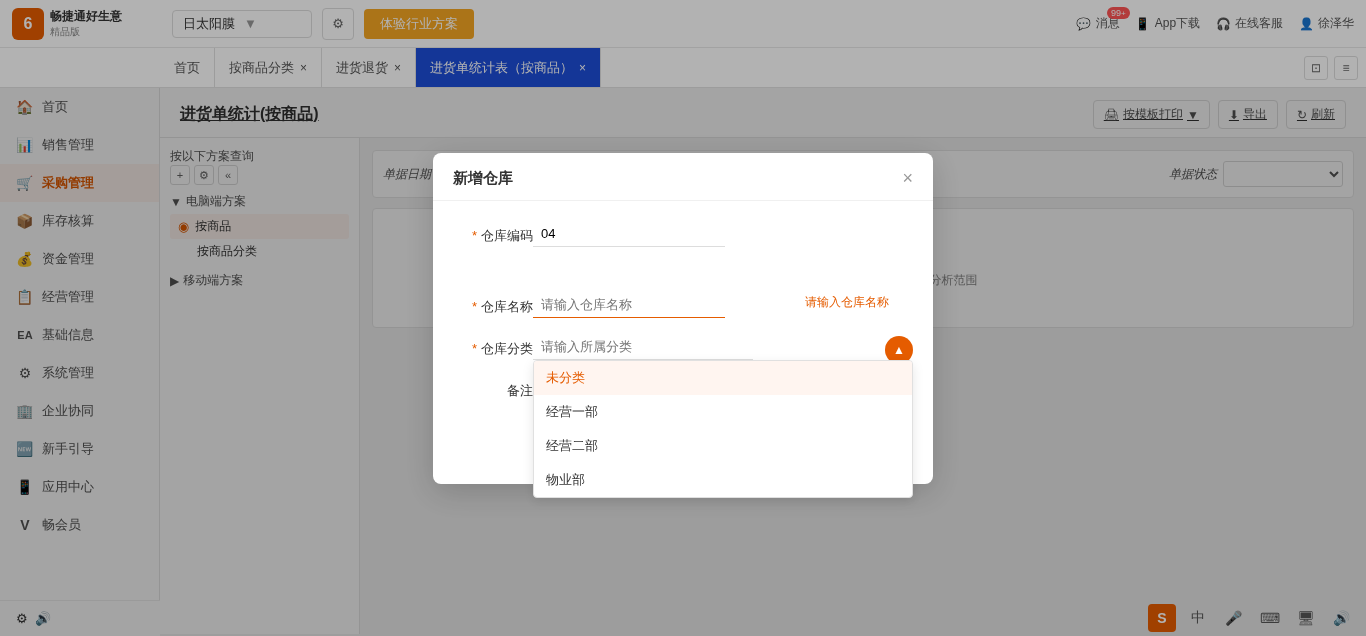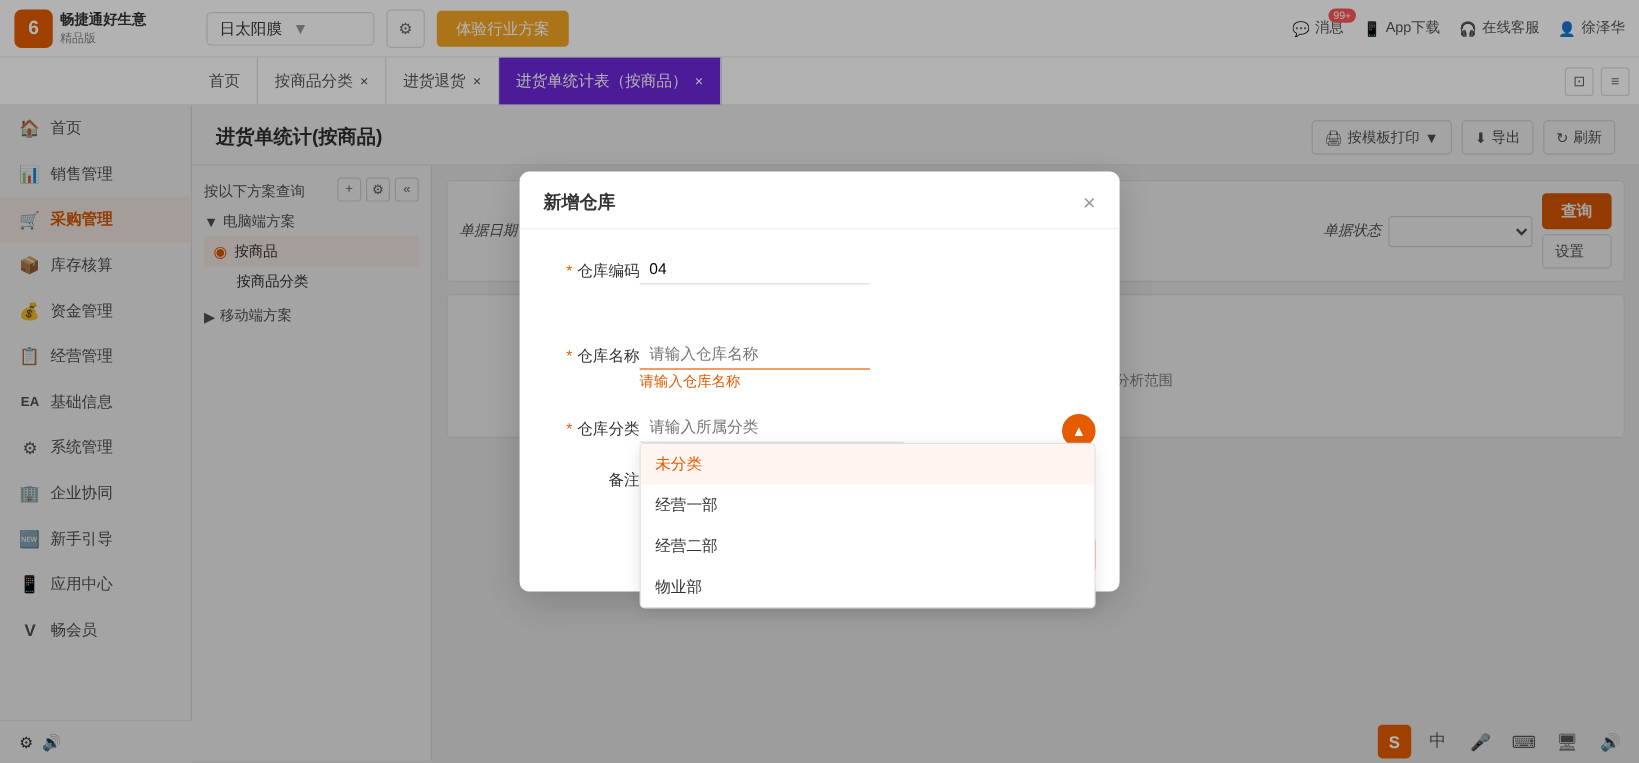--- a/index.html
+++ b/index.html
@@ -78,21 +78,21 @@
     .tab-item {
       display: flex; align-items: center; gap: 6px;
       padding: 0 14px;
       cursor: pointer;
       font-size: 13px;
       color: #555;
       border-right: 1px solid #e0e0e0;
       position: relative;
     }
     .tab-item.active {
-      background: #6d28d9; color: #fff;
+      background: #1d4ed8; color: #fff;
     }
     .tab-close { font-size: 12px; cursor: pointer; color: inherit; }
     .tab-right-btns {
       margin-left: auto;
       display: flex; align-items: center; padding-right: 8px; gap: 6px;
     }
     .tab-ctrl-btn {
       width: 24px; height: 24px;
       border: 1px solid #ddd; border-radius: 3px;
       display: flex; align-items: center; justify-content: center;
@@ -126,20 +126,21 @@
       flex: 1;
       background: #f5f5f5;
       overflow: auto;
       position: relative;
     }
     .page-title-bar {
       background: #fff;
       padding: 12px 20px 8px;
       display: flex; align-items: center; justify-content: space-between;
       border-bottom: 1px solid #e8e8e8;
+      text-decoration: underline;
     }
     .page-title { font-size: 16px; font-weight: bold; color: #333; }
     .page-actions { display: flex; align-items: center; gap: 8px; }
     .action-btn {
       display: flex; align-items: center; gap: 4px;
       padding: 5px 10px; border: 1px solid #e0e0e0; border-radius: 4px;
       background: #fff; cursor: pointer; font-size: 12px; color: #555;
     }
     .action-btn-primary {
       background: #e55c00; color: #fff; border: none;
@@ -151,22 +152,22 @@
       height: calc(100% - 52px);
     }
 
     
     .filter-panel {
       width: 200px; background: #fff;
       border-right: 1px solid #e8e8e8;
       padding: 10px;
     }
     .filter-header {
-      display: flex; align-items: flex-end; justify-content: space-between;
-      font-size: 12px; color: #555; margin-bottom: 8px;
+      display: flex; align-items: flex-start; justify-content: space-between;
+      font-size: 12px; color: #555; margin-bottom: 8px; flex-direction: column;
     }
     .filter-header-btns { display: flex; gap: 4px; }
     .filter-btn {
       width: 20px; height: 20px;
       border: 1px solid #ddd; border-radius: 3px;
       display: flex; align-items: center; justify-content: center;
       font-size: 11px; cursor: pointer; background: #fff; color: #666;
     }
     .filter-section { margin-bottom: 8px; }
     .filter-section-title {
@@ -496,24 +497,20 @@
             <span class="field-label">付款</span>
             <span class="dots-btn">...</span>
           </div>
           <div style="flex:1;"></div>
           <div class="query-item">
             <span class="field-label">单据状态</span>
             <select class="query-select">
               <option></option>
             </select>
           </div>
-          <div style="display:flex;flex-direction:column;gap:4px;">
-            <button class="action-btn-primary">查询</button>
-            <button class="action-btn">设置</button>
-          </div>
         </div>
 
         <div style="background:#fff;border:1px solid #e8e8e8;border-radius:4px;padding:12px;min-height:120px;display:flex;align-items:center;justify-content:center;gap:20px;">
           <div style="display:flex;flex-direction:column;align-items:center;gap:6px;color:#999;font-size:12px;">
             <div style="font-size:30px;">📊</div>
           </div>
           <div style="display:flex;flex-direction:column;gap:8px;">
             <div style="display:flex;align-items:center;gap:6px;color:#888;font-size:12px;">
               <span>🔍</span>
               <span>想找到合适的方案</span>
@@ -539,21 +536,21 @@
 
       <div class="form-row">
         <label class="form-label">
           <span class="required-star">*</span><span>仓库编码</span>
         </label>
         <div class="form-control-wrapper">
           <input class="form-control" type="text" value="04" style="">
         </div>
       </div>
 
-      <div class="form-row" style="flex-direction:column;margin-top:45px;">
+      <div class="form-row" style="flex-direction:row;margin-top:45px;">
         <div style="display:flex;align-items:flex-start;">
           <label class="form-label">
             <span class="required-star">*</span><span>仓库名称</span>
           </label>
           <div class="form-control-wrapper">
             <input class="form-control error" type="text" placeholder="请输入仓库名称" style="">
           </div>
         </div>
         <div style="margin-left:80px;margin-top:2px;">
           <span class="error-msg" style="position:relative;left:0;top:0;">请输入仓库名称</span>

